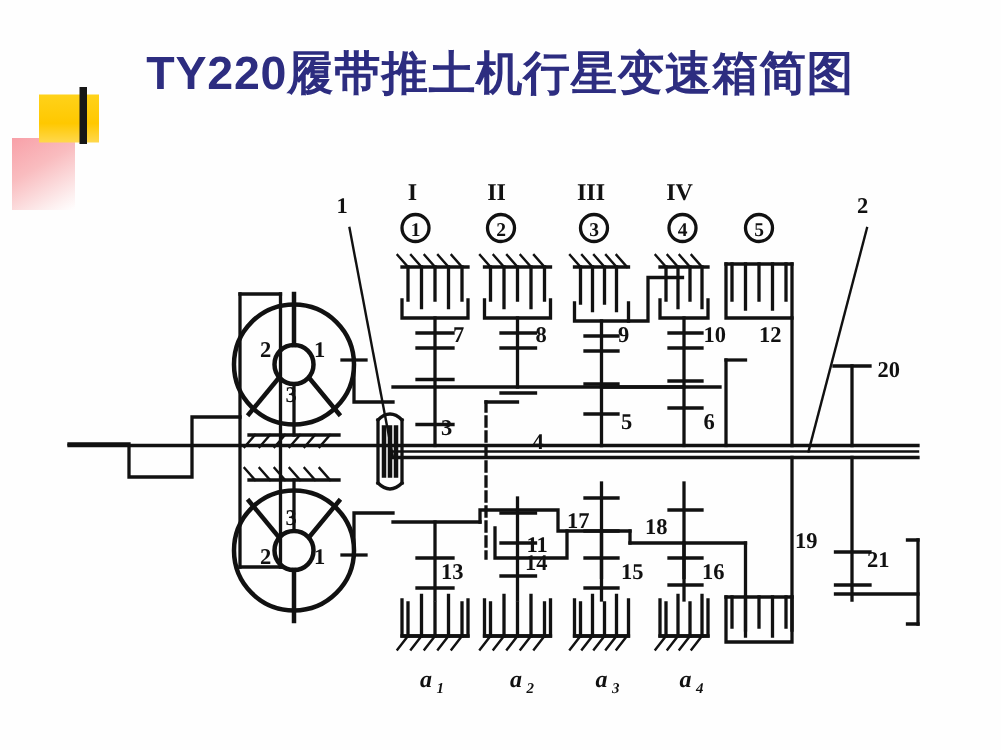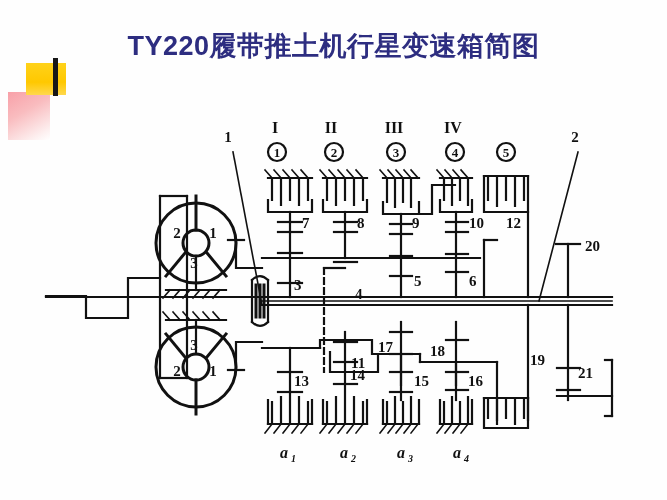--- a/index.html
+++ b/index.html
@@ -40,21 +40,21 @@
     width: 5px; height: 38px;
     background: #171717;
   }
   
   .title {
     position: absolute;
     left: 0; top: 28px;
     width: 667px;
     text-align: center;
     font-family: "Liberation Sans", "DejaVu Sans", sans-serif;
-    font-size: 27px;
+    font-size: 31px;
     font-weight: bold;
     color: #2d2d80;
     letter-spacing: 0.5px;
     white-space: nowrap;
   }
   
   #diagram {
     position: absolute;
     left: 0; top: 0;
   }

